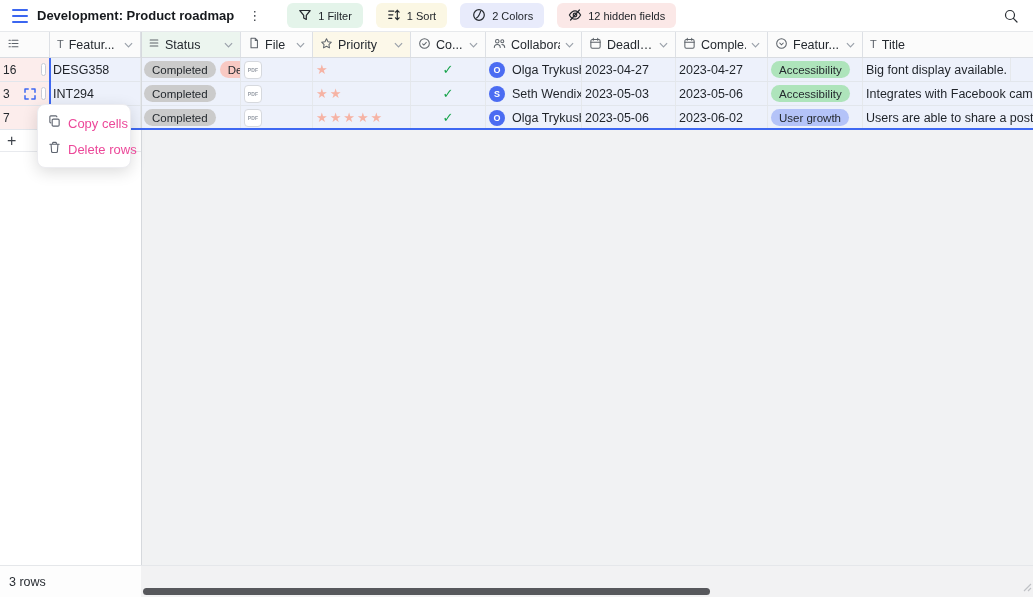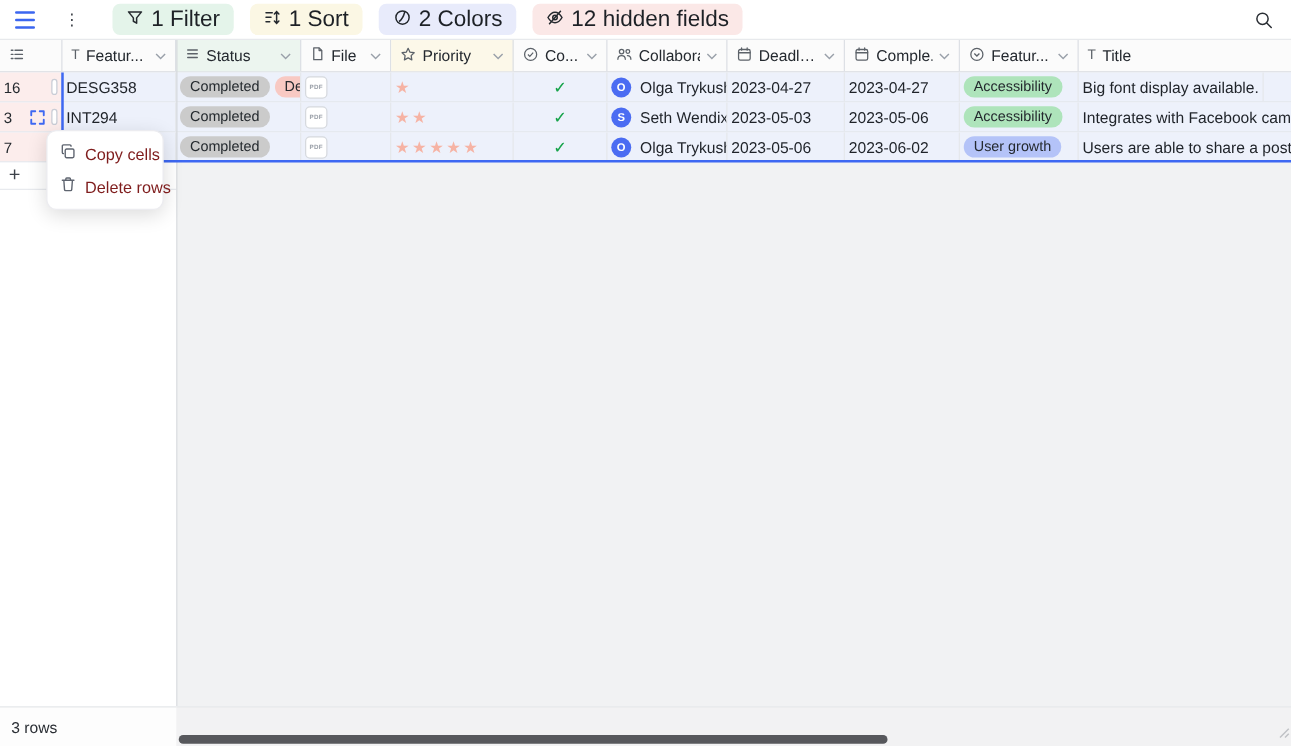--- a/index.html
+++ b/index.html
@@ -9,21 +9,21 @@
     font-family:"Liberation Sans","DejaVu Sans",sans-serif; overflow:hidden;
     color:#1f2329;
   }
   
   .toolbar { height:32px; display:flex; align-items:center; padding:0 12px; background:#fff; border-bottom:1px solid #e7e9ec; }
   .hamburger { width:16px; height:14px; display:flex; flex-direction:column; justify-content:space-between; margin-right:9px; cursor:pointer; }
   .hamburger i { display:block; height:2px; border-radius:1px; background:#3b66f0; }
   .view-title { font-size:13px; font-weight:700; color:#16191d; white-space:nowrap; }
   .kebab { margin-left:14px; font-size:13px; color:#40454c; letter-spacing:0; cursor:pointer; }
   .tbtns { display:flex; align-items:center; gap:13px; margin-left:26px; }
-  .tbtn { height:25px; display:inline-flex; align-items:center; gap:6px; padding:0 11px; border-radius:6px; font-size:18px; font-weight:500; color:#1d2126; cursor:pointer; white-space:nowrap; }
+  .tbtn { height:25px; display:inline-flex; align-items:center; gap:6px; padding:0 11px; border-radius:6px; font-size:11px; font-weight:500; color:#1d2126; cursor:pointer; white-space:nowrap; }
   .tbtn svg { flex:none; }
   .btn-filter { background:#e4f4ea; }
   .btn-sort { background:#fbf7e4; }
   .btn-share { background:#e6ebfa; }
   .btn-colors { background:#e8ebfb;padding-left:12px; }
   .btn-hidden { background:#fbe8e7; }
   .search-btn { margin-left:auto; display:flex; align-items:center; cursor:pointer; padding:2px; }
   
   .hrow { display:flex; height:26px; background:#fbfbfb; border-bottom:1px solid #d9dce1; }
   .hcell { flex:none; display:flex; align-items:center; gap:5px; padding:0 7px; border-right:1px solid #dde0e5; font-size:12.5px; color:#24292f; overflow:hidden; white-space:nowrap; cursor:pointer; }
@@ -56,40 +56,41 @@
   .addrow { position:absolute; left:0; top:130px; width:141px; height:22px; background:#fff; border-bottom:1px solid #e8eaee; display:flex; align-items:center; padding-left:7px; }
   .addrow .plus { font-size:16px; color:#3d424a; line-height:1; cursor:pointer; }
   
   .below-right { position:absolute; left:142px; top:130px; right:0; bottom:32px; background:#f1f2f3; }
   .vdivider { position:absolute; left:141px; top:32px; height:533px; width:1px; background:#d6d9dd; }
   
   .sel-left { position:absolute; left:49px; top:58px; width:2px; height:72px; background:#3e68f2; }
   .sel-bottom { position:absolute; left:50px; right:0; top:128px; height:2px; background:#3e68f2; }
   
   .ctxmenu { position:absolute; left:37px; top:104px; width:94px; background:#fff; border:1px solid #ececf0; border-radius:8px; box-shadow:0 4px 16px rgba(0,0,0,.14); padding:5px 0; z-index:20; }
-  .ctxitem { display:flex; align-items:center; gap:7px; padding:5px 10px; font-size:13px; color:#7f1d1d; cursor:pointer; white-space:nowrap; }
+  .ctxitem { display:flex; align-items:center; gap:7px; padding:5px 10px; font-size:13px; color:#ec4899; cursor:pointer; white-space:nowrap; }
   .ctxitem svg { flex:none; }
   
   .bottombar { position:absolute; left:0; right:0; bottom:0; height:32px; }
   .bb-left { position:absolute; left:0; top:0; bottom:0; width:141px; background:#fdfdfd; border-top:1px solid #e5e7ea; display:flex; align-items:center; padding-left:9px; font-size:12.5px; color:#2a2e34; }
   .bb-right { position:absolute; left:141px; right:0; top:0; bottom:0; background:#f2f2f3; border-top:1px solid #e5e7ea; }
   .hscroll { position:absolute; left:143px; width:567px; bottom:2px; height:7px; border-radius:4px; background:#57585c; cursor:pointer; }
   .resize-corner { position:absolute; right:1px; bottom:1px; }
 </style>
 </head>
 <body>
 
 <div class="app">
 
   <div class="toolbar">
     <div class="hamburger">
         <i></i>
         <i></i>
         <i></i>
       </div>
+    <div class="view-title">Development: Product roadmap</div>
     <div class="kebab">⋮</div>
     <div class="tbtns">
       <div class="tbtn btn-filter">
         <span><svg width="14" height="14" viewBox="0 0 14 14" fill="none" stroke="#24292e" stroke-width="1.2" stroke-linejoin="round">
               <path d="M1.8 2.5h10.4L8.3 7.3v4.2L5.7 10V7.3z"></path>
             </svg></span>
         <span>1 Filter</span>
       </div>
       <div class="tbtn btn-sort">
         <span><svg width="14" height="14" viewBox="0 0 14 14" fill="none" stroke="#24292e" stroke-width="1.2" stroke-linecap="round">

